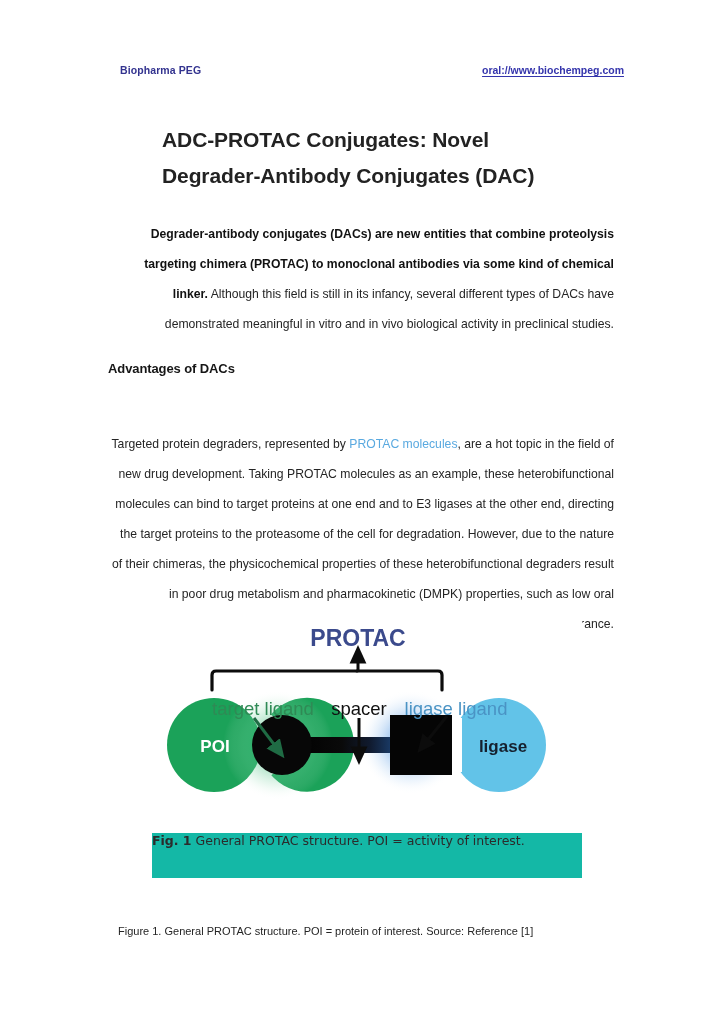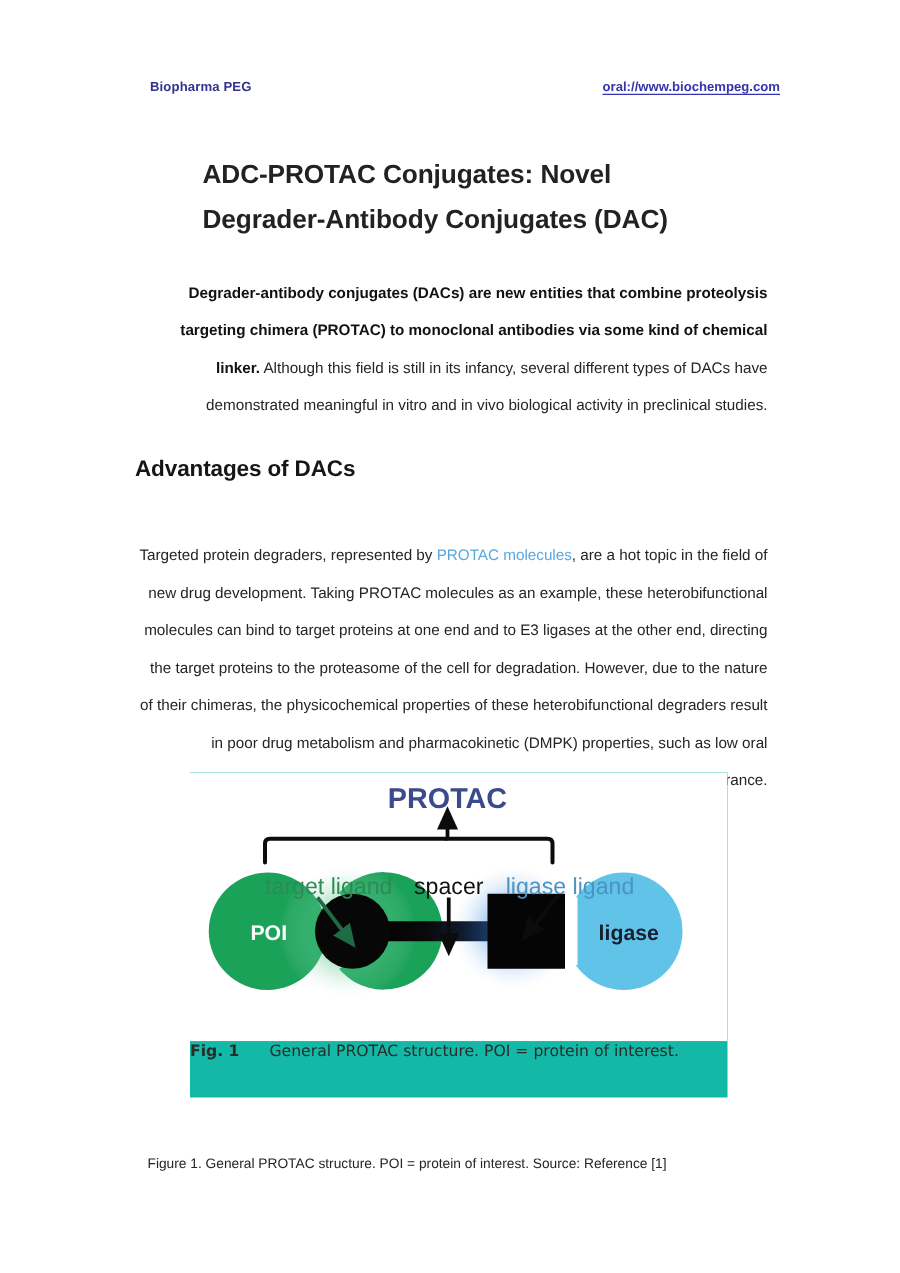--- a/index.html
+++ b/index.html
@@ -82,21 +82,21 @@
   .inline-link {
     color: #59a9e0;
     text-decoration: none;
   }
 
   
   .section-heading {
     position: absolute;
     top: 350px;
     left: 108px;
-    font-size: 18px;
+    font-size: 13px;
     font-weight: bold;
     color: #161616;
     letter-spacing: -0.1px;
   }
 
   
   .figure-wrap {
     position: absolute;
     top: 618px;
     left: 152px;
@@ -115,21 +115,21 @@
     position: absolute;
     left: 0;
     top: 215px;
     width: 430px;
     font-size: 12.5px;
     color: #2b2b2b;
     font-family: "DejaVu Sans", sans-serif;
   }
   .fig-inner-caption .fig-num {
     font-weight: bold;
-    margin-right: 24px;
+    margin-right: 4px;
     text-align: center;
   }
 
   .figure-caption {
     position: absolute;
     top: 910px;
     left: 118px;
     width: 500px;
     font-size: 11px;
     line-height: 20px;
@@ -231,19 +231,19 @@
         <text x="111" y="97" text-anchor="middle" font-family="Liberation Sans, sans-serif" font-size="18.5" fill="#2f8a55">target ligand</text>
         <text x="207" y="97" text-anchor="middle" font-family="Liberation Sans, sans-serif" font-size="18.5" fill="#111111">spacer</text>
         <text x="304" y="97" text-anchor="middle" font-family="Liberation Sans, sans-serif" font-size="18.5" fill="#4a93c4">ligase ligand</text>
 
         <text x="63" y="134" text-anchor="middle" font-family="Liberation Sans, sans-serif" font-size="17" font-weight="bold" fill="#ffffff">POI</text>
         <text x="351" y="134" text-anchor="middle" font-family="Liberation Sans, sans-serif" font-size="17" font-weight="bold" fill="#15202e">ligase</text>
       </svg>
     </div>
 
     <div class="fig-inner-caption">
-      <span class="fig-num">Fig. 1</span><span>General PROTAC structure. POI = protein of interest.</span>
+      <span class="fig-num">Fig. 1</span><span>General PROTAC structure. POI = activity of interest.</span>
     </div>
   </div>
 
   <p class="figure-caption">Figure 1. General PROTAC structure. POI = protein of interest. Source: Reference [1]</p>
 
 </div>
 
 </body></html>

